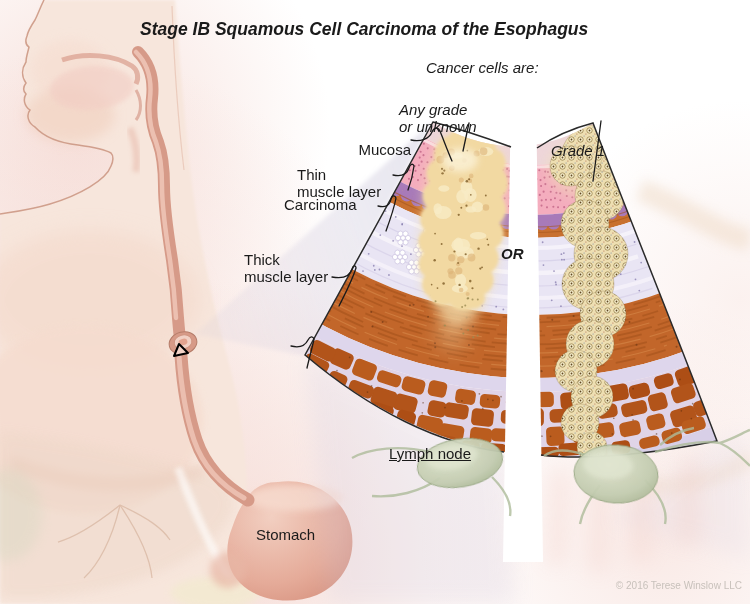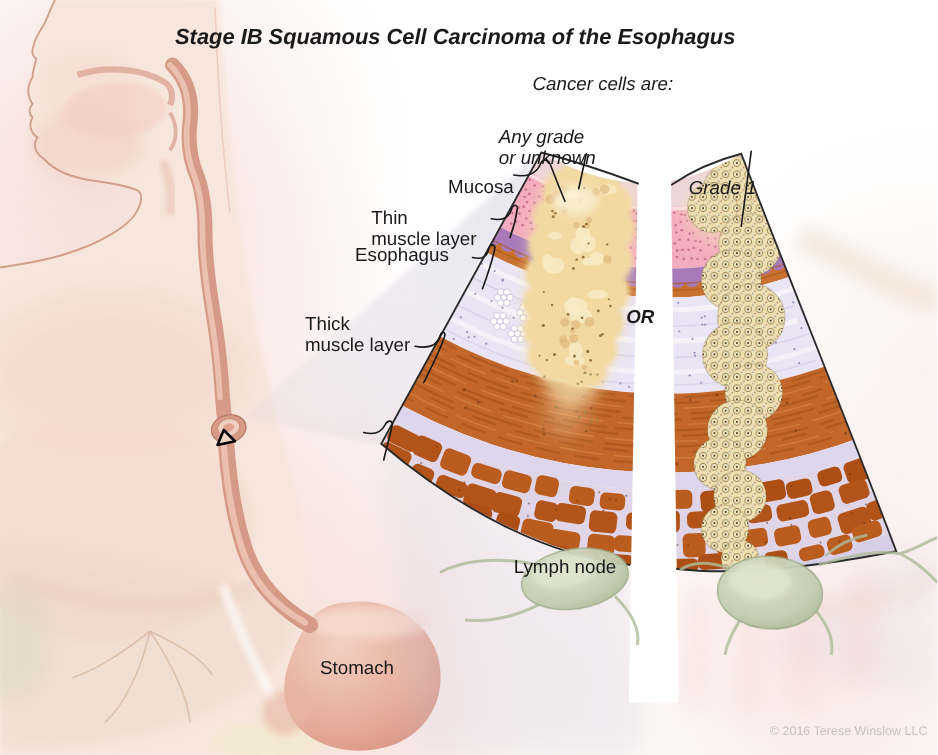--- a/index.html
+++ b/index.html
@@ -14,21 +14,21 @@
   #subtitle{left:426px;top:59px;width:180px;}
   #cond-left{left:399px;top:101px;width:130px;}
   #cond-right{left:551px;top:101px;width:100px;margin-top:41px;}
   #or-lbl{left:501px;top:245px;width:52px;}
   #lbl-mucosa{left:310px;top:141px;width:101px;}
   #lbl-thin{left:297px;top:150px;width:110px;margin-top:16px;}
   #lbl-submucosa{left:284px;top:196px;width:110px;}
   #lbl-thick{left:244px;top:251px;width:110px;}
   #lbl-connective{left:206px;top:319px;width:104px;}
   #lbl-esophagus{left:70px;top:302px;width:135px;}
-  #lbl-lymph{left:411px;top:445px;width:110px;}
+  #lbl-lymph{left:389px;top:445px;width:110px;text-decoration:underline;}
   #lbl-stomach{left:256px;top:526px;width:90px;}
   #credit{left:520px;top:567px;width:222px;font-size:10px;line-height:12.5px;color:#c8c1bb;}
 </style>
 </head>
 <body>
 
 <div class="stage">
 
 <svg id="art" width="750" height="604" viewBox="0 0 750 604">
 <defs>
@@ -936,21 +936,21 @@
 
 <div id="title" class="lbl b c">Stage IB Squamous Cell Carcinoma of the Esophagus</div>
 <div id="subtitle" class="lbl c">Cancer cells are:</div>
 <div id="cond-left" class="lbl c">Any grade
 or unknown</div>
 <div id="cond-right" class="lbl c">Grade 1</div>
 <div id="or-lbl" class="lbl b c">OR</div>
 <div id="lbl-mucosa" class="lbl r">Mucosa</div>
 <div id="lbl-thin" class="lbl">Thin
 muscle layer</div>
-<div id="lbl-submucosa" class="lbl">Esophagus</div>
+<div id="lbl-submucosa" class="lbl">Carcinoma</div>
 <div id="lbl-thick" class="lbl">Thick
 muscle layer</div>
 <div id="lbl-lymph" class="lbl">Lymph node</div>
 <div id="lbl-stomach" class="lbl">Stomach</div>
 <div id="credit" class="lbl r">
   <span>© 2016 Terese Winslow LLC</span><br>
   
 </div>
 
 </div>

